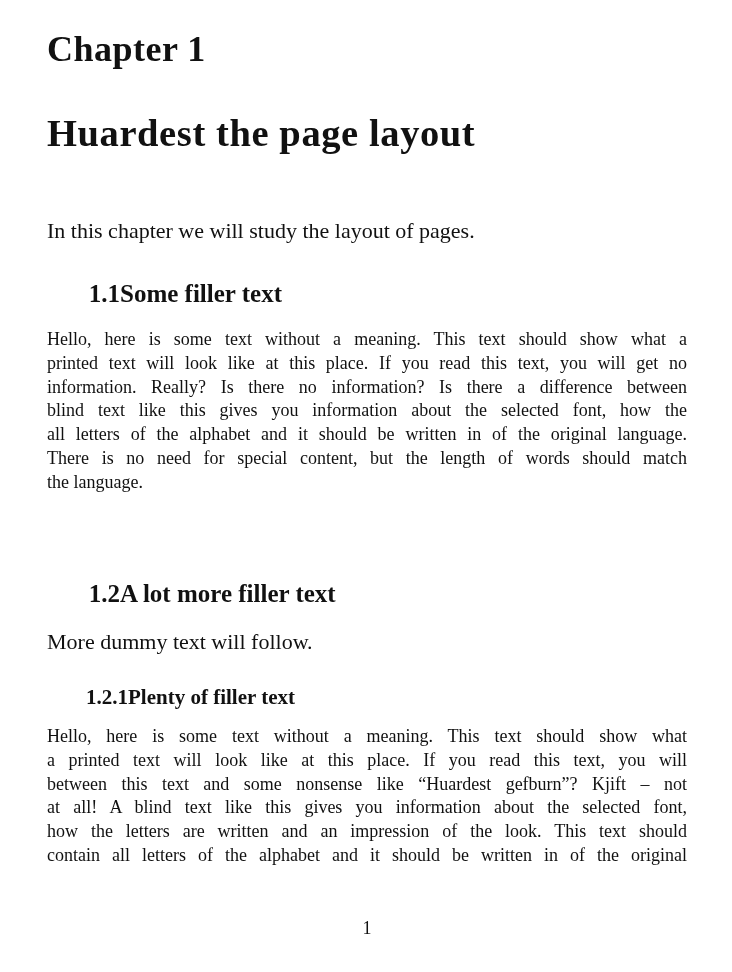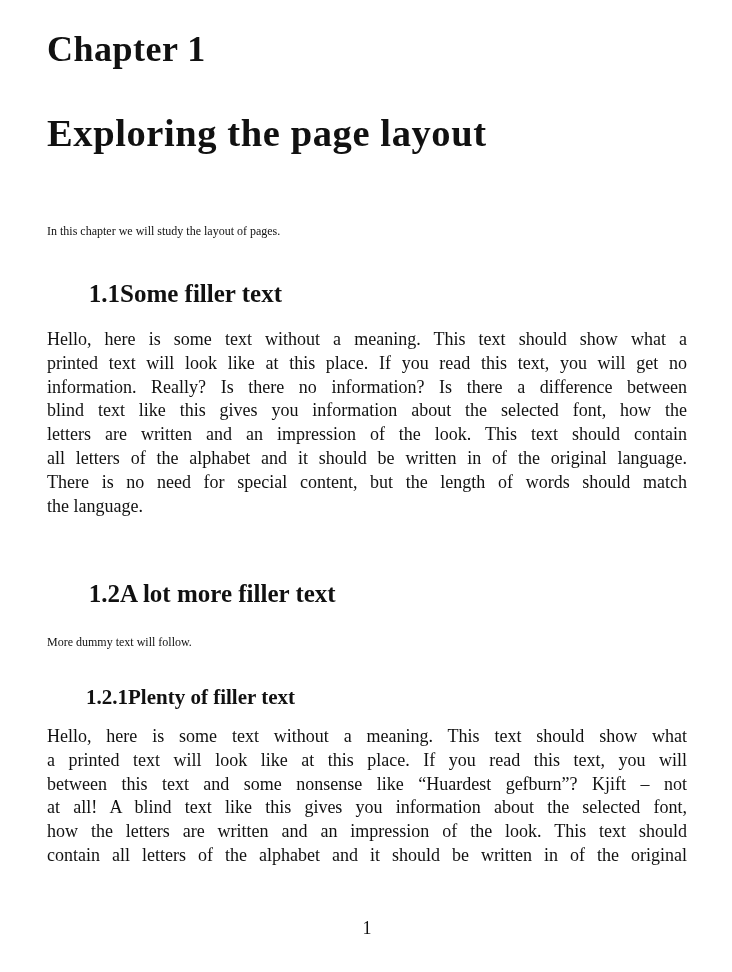--- a/index.html
+++ b/index.html
@@ -2,49 +2,48 @@
 <html><head>
   <meta charset="utf-8">
   <style>
     html, body { margin: 0; padding: 0; background: #ffffff; }
     body { width: 732px; height: 972px; position: relative; overflow: hidden;
            font-family: "DejaVu Serif", "Liberation Serif", serif; color: #111111; }
     .page { position: absolute; left: 47px; top: 0; width: 640px; }
     .abs { position: absolute; left: 0; white-space: nowrap; text-align: right; }
     .chap-label { top: 28px; font-size: 36px; font-weight: bold; font-family: "Liberation Serif", serif; letter-spacing: 0.5px; }
     .chap-title { top: 111px; font-size: 38.5px; font-weight: bold; font-family: "Liberation Serif", serif; letter-spacing: 0.6px; }
-    .body-line { font-family: "Liberation Serif", serif; font-size: 12px; line-height: 24px; }
+    .body-line { font-family: "Liberation Serif", serif; font-size: 22px; line-height: 24px; }
     .sec { font-family: "Liberation Serif", serif; font-weight: bold; font-size: 25px; }
     .sec .num { display: inline-block; width: 73px; }
     .subsec { font-family: "Liberation Serif", serif; font-weight: bold; font-size: 21px; }
     .subsec .num { display: inline-block; width: 81px; }
     .para { position: absolute; left: 0; width: 640px; font-family: "Liberation Serif", serif; font-size: 18px; }
     .para .line { display: block; height: 23.8px; line-height: 23.8px; text-align: justify; text-align-last: justify; white-space: nowrap; overflow: visible; }
     .para .line.last { text-align-last: left; }
     .pagenum { position: absolute; left: 0; width: 640px; top: 918px; text-align: center; font-family: "Liberation Serif", serif; font-size: 18px; }
   </style>
 </head>
 <body>
 
 <div class="page">
 
   <div class="abs chap-label">Chapter 1</div>
-  <div class="abs chap-title">Exploring the page layout</div>
+  <div class="abs chap-title">Huardest the page layout</div>
   <div class="abs body-line" style="top:219px;">In this chapter we will study the layout of pages.</div>
 
   <div class="abs sec" style="top:280px;">
     <span class="num">1.1</span><span>Some filler text</span>
   </div>
 
   <div class="para" style="top:328px;">
     <span class="line">Hello, here is some text without a meaning. This text should show what a</span>
     <span class="line">printed text will look like at this place. If you read this text, you will get no</span>
     <span class="line">information. Really? Is there no information? Is there a difference between</span>
     <span class="line">blind text like this gives you information about the selected font, how the</span>
-    <span class="line">letters are written and an impression of the look. This text should contain</span>
     <span class="line">all letters of the alphabet and it should be written in of the original language.</span>
     <span class="line">There is no need for special content, but the length of words should match</span>
     <span class="line last">the language.</span>
   </div>
 
   <div class="abs sec" style="top:580px;">
     <span class="num">1.2</span><span>A lot more filler text</span>
   </div>
 
   <div class="abs body-line" style="top:630px;">More dummy text will follow.</div>

